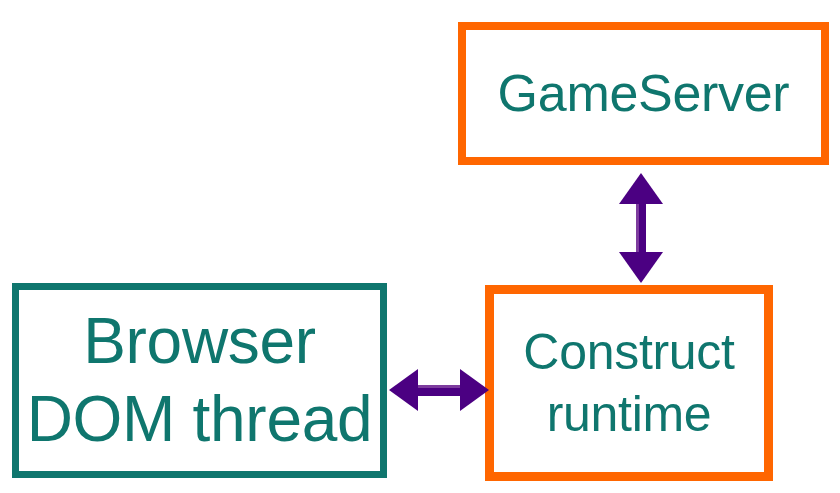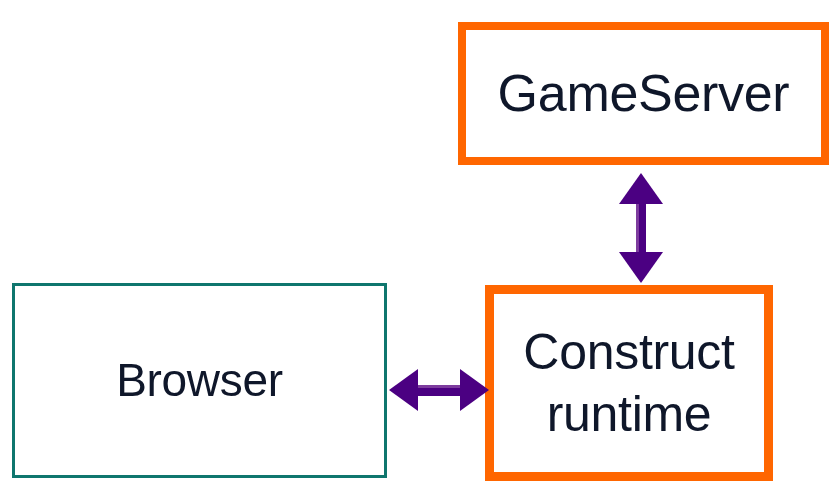--- a/index.html
+++ b/index.html
@@ -18,21 +18,21 @@
 
   .node-box {
     position: absolute;
     box-sizing: border-box;
     background: #ffffff;
     display: flex;
     flex-direction: column;
     align-items: center;
     justify-content: center;
     text-align: center;
-    color: #0f172a;
+    color: #0f766e;
     line-height: 1.12;
     letter-spacing: -0.3px;
     font-weight: 400;
     -webkit-font-smoothing: antialiased;
   }
 
   .node-line {
     display: block;
     white-space: nowrap;
   }
@@ -46,22 +46,22 @@
     border: 8px solid #ff6600;
     font-size: 52px;
   }
 
   
   #node-browser {
     left: 12px;
     top: 283px;
     width: 375px;
     height: 195px;
-    border: 3px solid #0f766e;
-    font-size: 46px;
+    border: 7px solid #0f766e;
+    font-size: 64px;
   }
   #node-browser .node-line + .node-line {
     margin-top: 6px;
   }
 
   
   #node-construct {
     left: 485px;
     top: 285px;
     width: 288px;
@@ -100,20 +100,21 @@
 <body>
 
 <div id="canvas">
 
   <div class="node-box" id="node-gameserver">
     <span class="node-line">GameServer</span>
   </div>
 
   <div class="node-box" id="node-browser">
     <span class="node-line">Browser</span>
+    <span class="node-line">DOM thread</span>
   </div>
 
   <div class="node-box" id="node-construct">
     <span class="node-line">Construct</span>
     <span class="node-line">runtime</span>
   </div>
 
   <div class="connector" id="connector-vertical">
     <svg viewBox="0 0 66 116" preserveAspectRatio="none">
 

